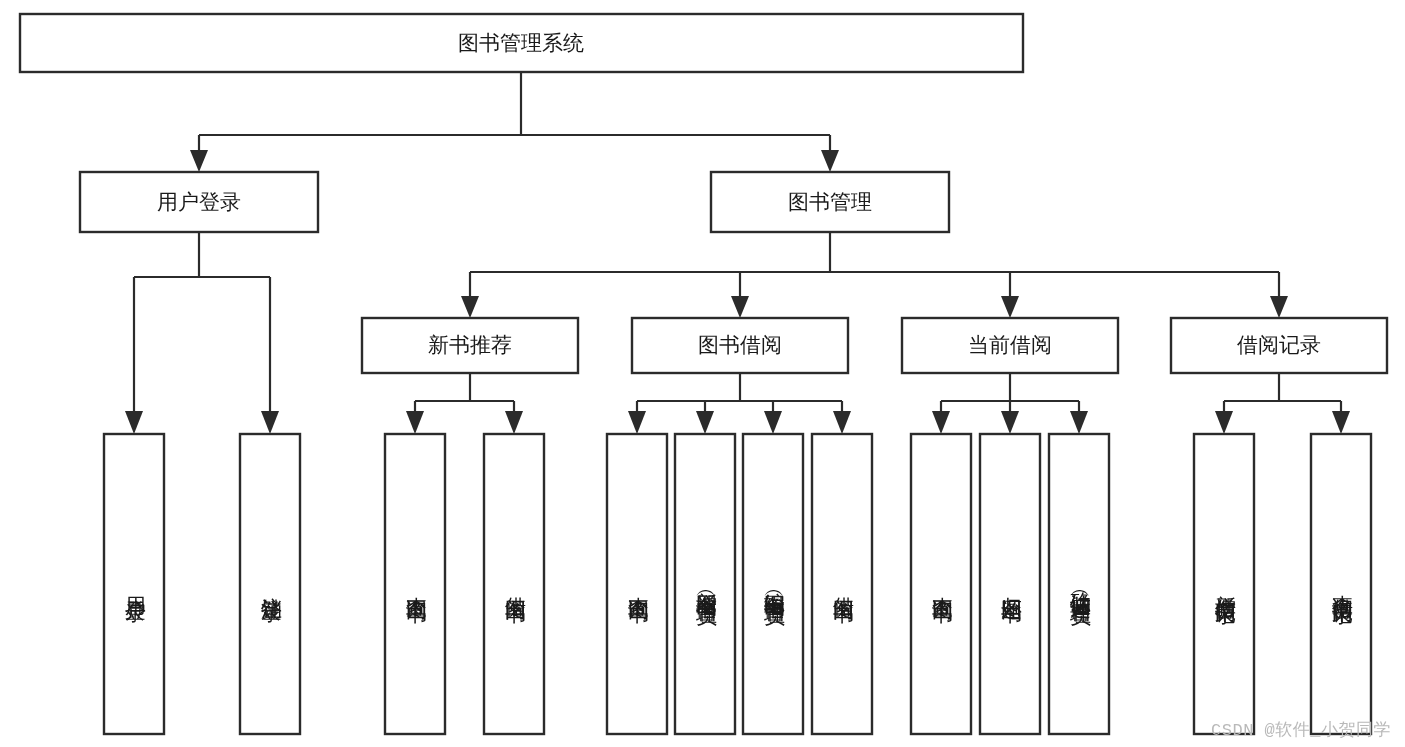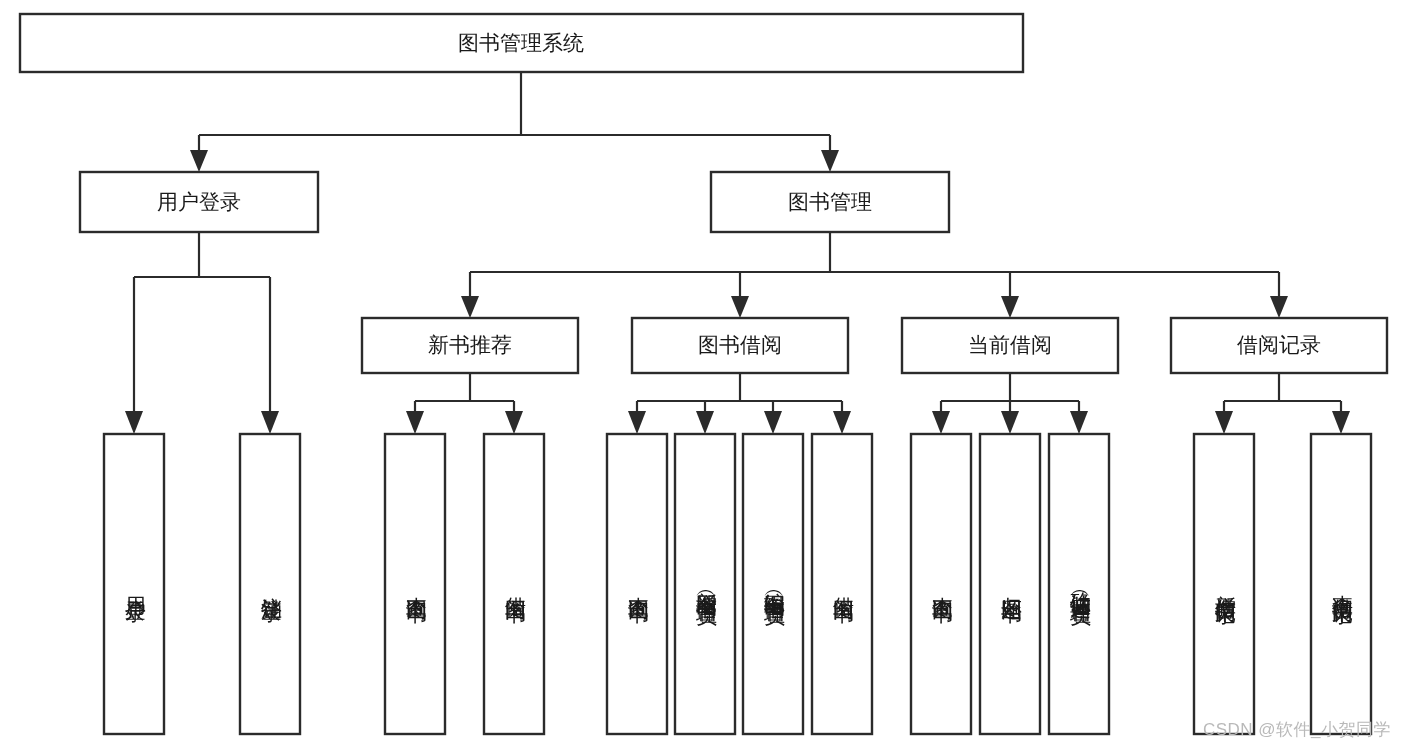--- a/index.html
+++ b/index.html
@@ -53,21 +53,21 @@
   .label-v {
     font-size: 21px;
     writing-mode: vertical-rl;
     text-orientation: upright;
     letter-spacing: 2px;
   }
   .watermark {
     position: absolute;
     right: 14px;
     bottom: 6px;
-    font-family: Liberation Sans, sans-serif;
+    font-family: Liberation Mono, monospace;
     font-size: 17px;
     color: #b9b9b9;
     white-space: nowrap;
     pointer-events: none;
     letter-spacing: 0.5px;
   }
 </style>
 </head>
 <body>
 

